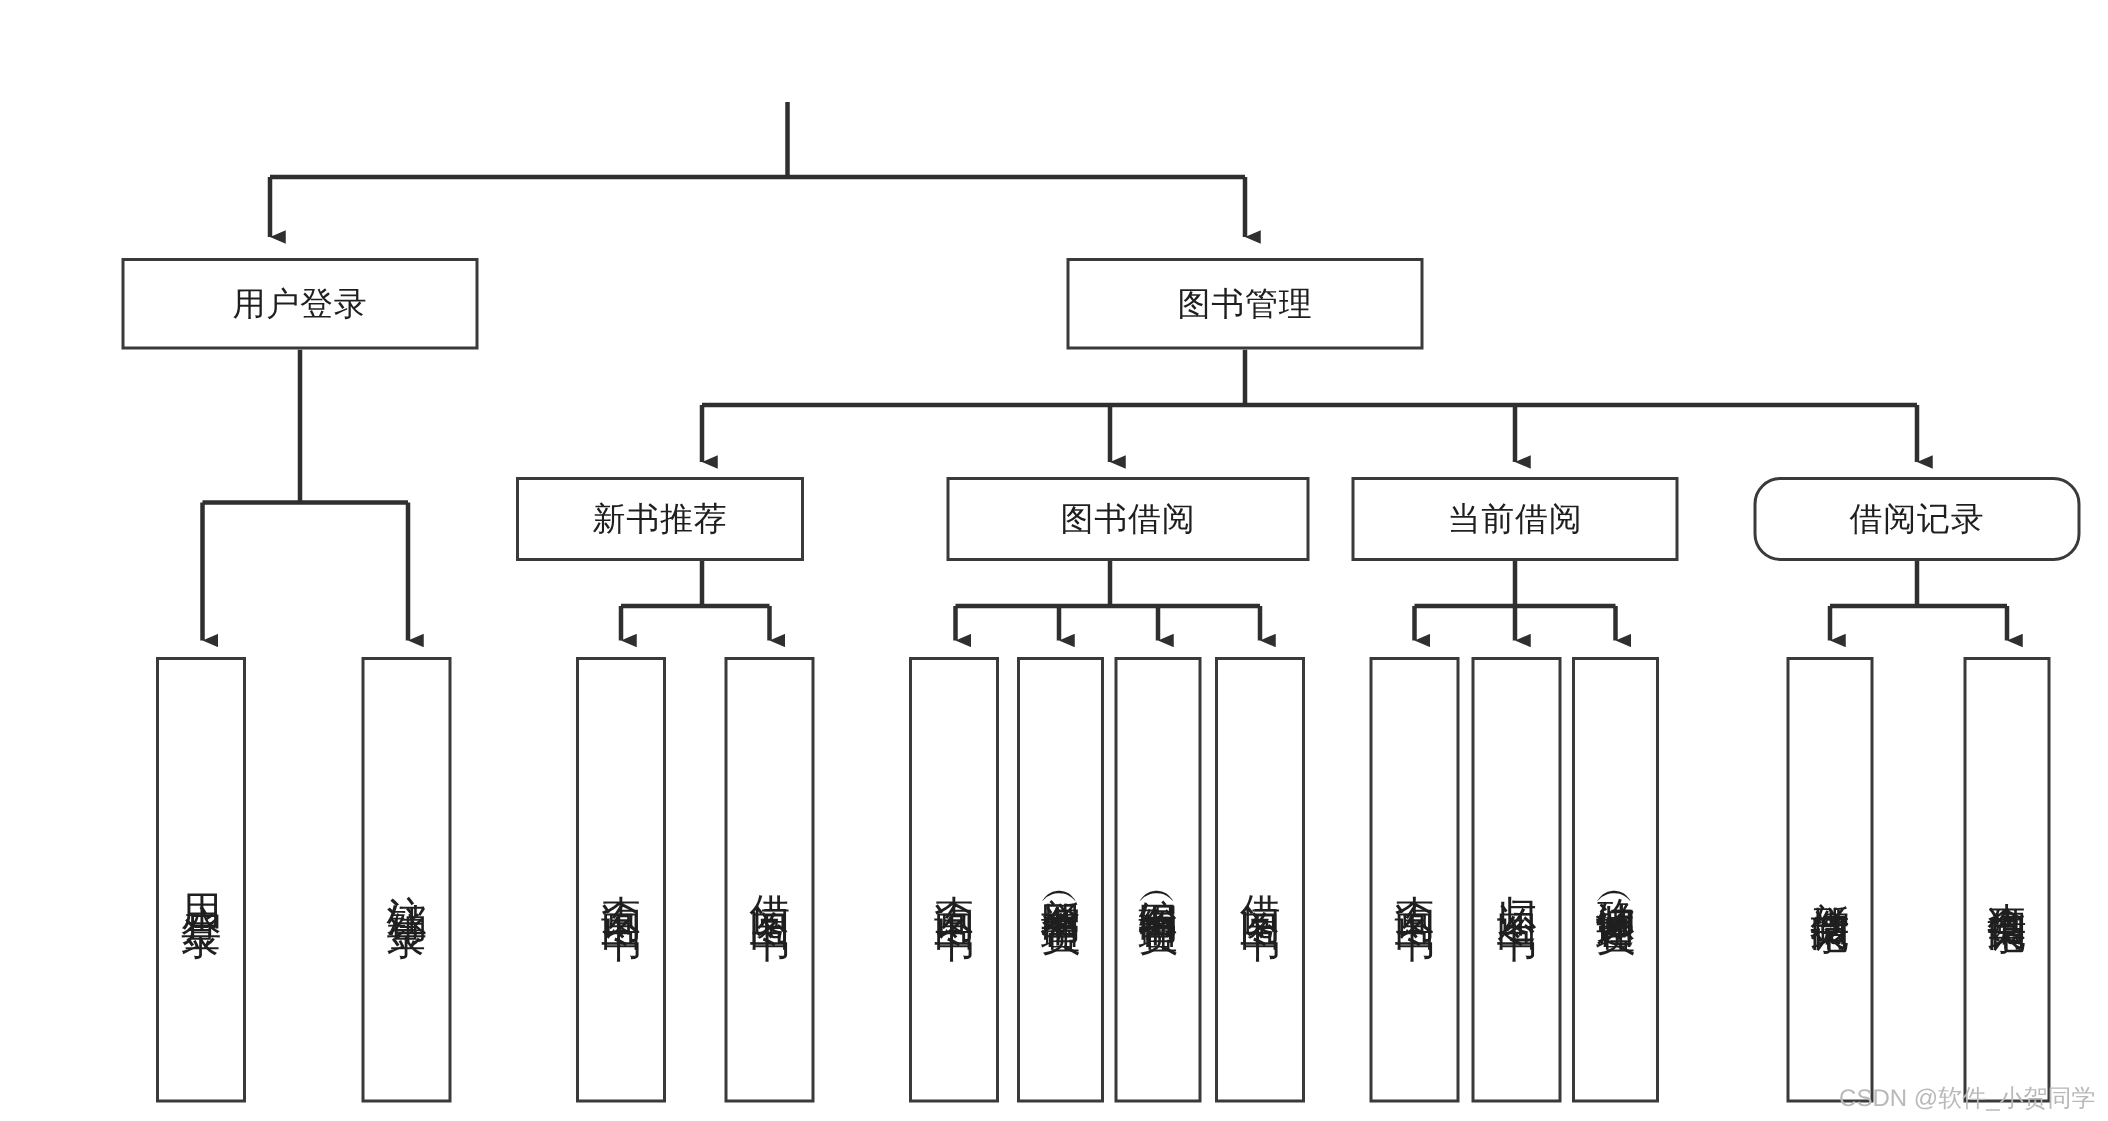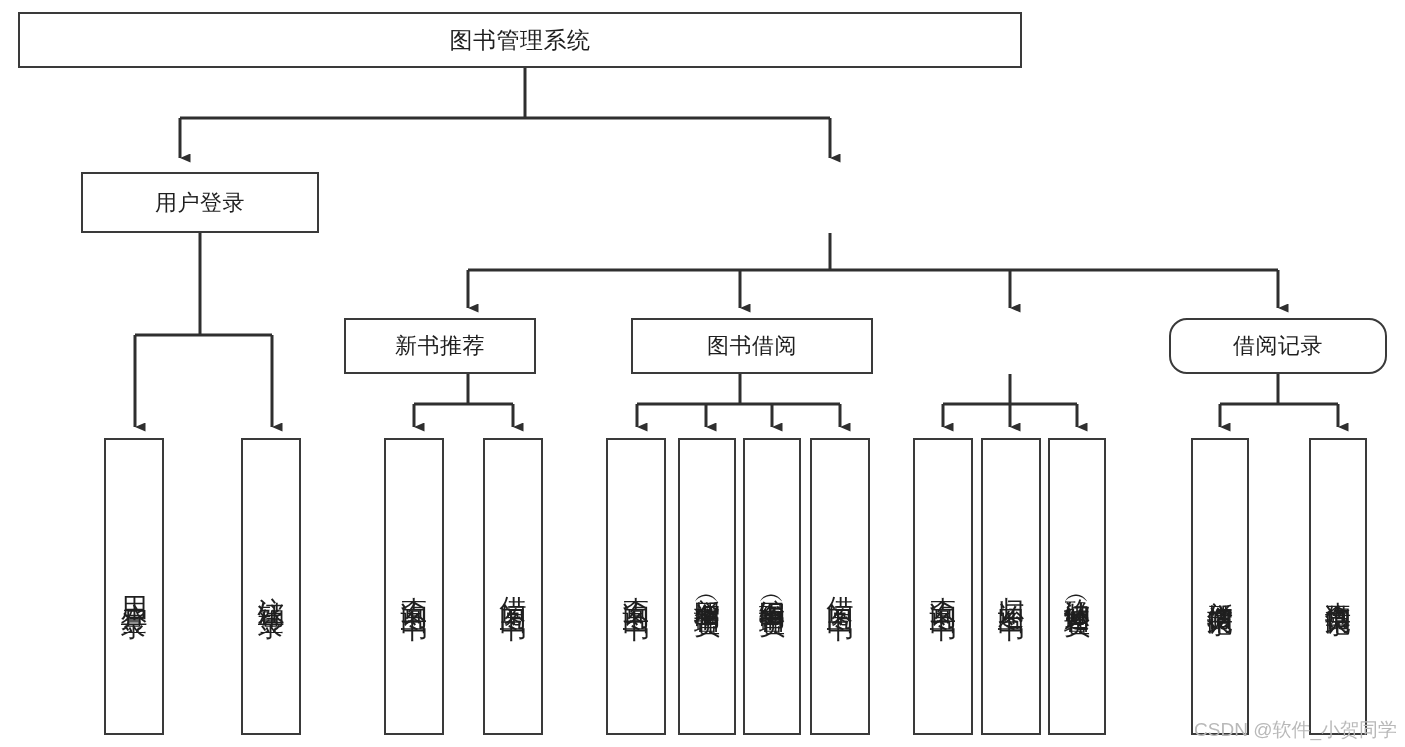--- a/index.html
+++ b/index.html
@@ -61,21 +61,21 @@
     white-space: nowrap;
   }
   .node.vertical.tight .label {
     font-size: 26px;
     letter-spacing: 2px;
   }
   .watermark {
     position: absolute;
     right: 8px;
     bottom: 4px;
-    font-size: 19px;
+    font-size: 16px;
     color: #b9b9b9;
     white-space: nowrap;
     font-family: "Liberation Sans", "DejaVu Sans", sans-serif;
   }
 </style>
 </head>
 <body>
 
 <div id="diagram-root">
 
@@ -123,34 +123,37 @@
       <path d="M 1010,404 L 1010,427" marker-end="url(#arrowhead)"></path>
       <path d="M 1077,404 L 1077,427" marker-end="url(#arrowhead)"></path>
 
       <path d="M 1278,374 L 1278,404"></path>
       <path d="M 1220,404 L 1338,404"></path>
       <path d="M 1220,404 L 1220,427" marker-end="url(#arrowhead)"></path>
       <path d="M 1338,404 L 1338,427" marker-end="url(#arrowhead)"></path>
     </g>
   </svg>
 
-  <div class="node root horizontal" style="left:18px; top:12px; width:1004px; height:56px;">
-    <span class="label">图书管理系统</span>
-  </div>
 
   <div class="node horizontal" style="left:81px; top:172px; width:238px; height:61px;">
     <span class="label">用户登录</span>
   </div>
+  <div class="node horizontal" style="left:711px; top:172px; width:238px; height:61px;">
+    <span class="label">图书管理</span>
+  </div>
 
   <div class="node horizontal" style="left:344px; top:318px; width:192px; height:56px;">
     <span class="label">新书推荐</span>
   </div>
   <div class="node horizontal" style="left:631px; top:318px; width:242px; height:56px;">
     <span class="label">图书借阅</span>
   </div>
+  <div class="node horizontal" style="left:901px; top:318px; width:218px; height:56px;">
+    <span class="label">当前借阅</span>
+  </div>
   <div class="node horizontal" style="left:1169px; top:318px; width:218px; height:56px;border-radius:18px;">
     <span class="label">借阅记录</span>
   </div>
 
   <div class="node vertical" style="left:104px; top:438px; width:60px; height:297px;">
     <span class="label">用户登录</span>
   </div>
   <div class="node vertical" style="left:241px; top:438px; width:60px; height:297px;">
     <span class="label">注销登录</span>
   </div>

